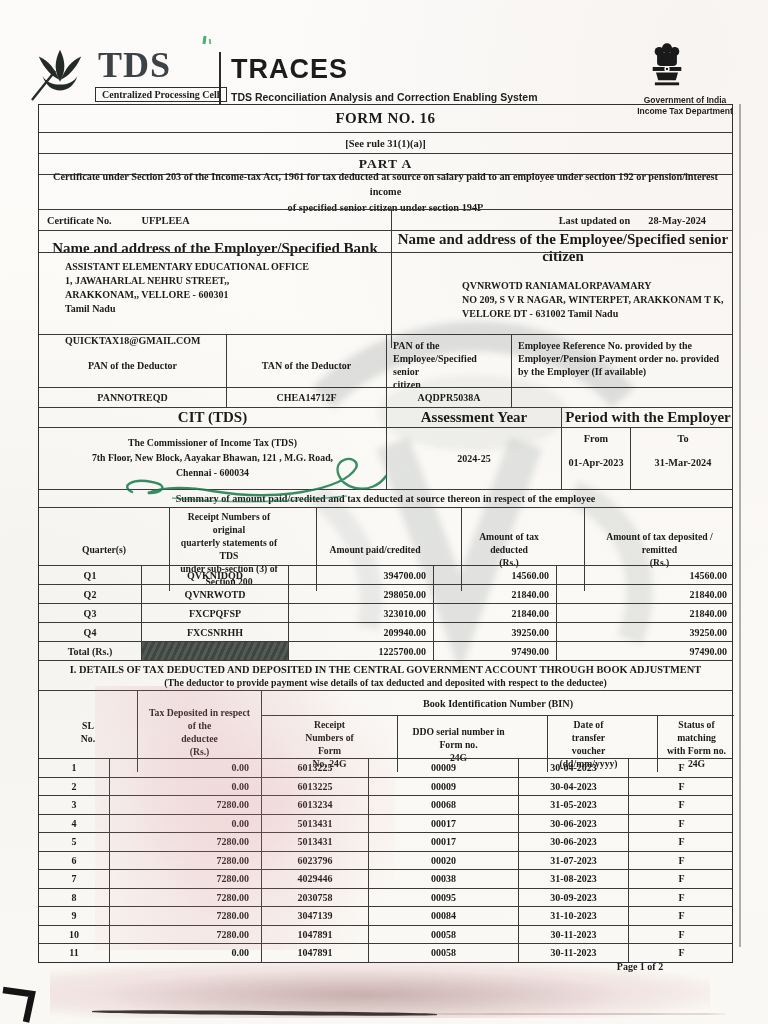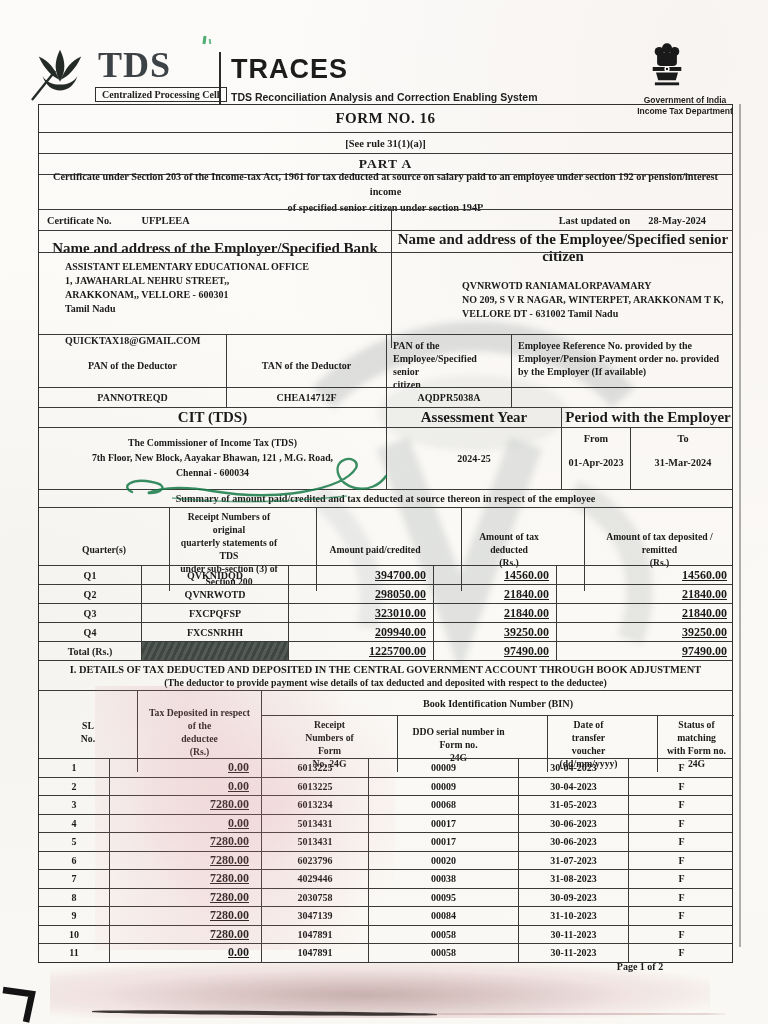--- a/index.html
+++ b/index.html
@@ -51,21 +51,21 @@
   .addr{font-size:10px;font-weight:700;line-height:1.4;}
   .addr > div + div{margin-top:0;}
   .employer-addr{padding:7px 6px 0 26px;}
   .employer-addr > div:last-child{margin-top:18px;}
   .employee-addr{padding:26px 6px 0 70px;}
   .hdr-cell{font-size:15px;font-weight:700;}
   .id-lbl{font-size:10px;font-weight:700;line-height:1.3;}
   .id-lbl-left{display:flex;align-items:flex-start;padding:4px 6px;text-align:left;}
   .sum-head{font-size:9.7px;font-weight:700;line-height:1.35;padding:2px 8px;margin-left:28px;}
   .amt{display:flex;align-items:center;justify-content:flex-end;padding-right:7px;
-       font-size:12px;font-weight:700;text-decoration:underline;}
+       font-size:10px;font-weight:700;}
   .cellc{display:flex;align-items:center;justify-content:center;
        font-size:10px;font-weight:700;text-align:center;}
   #sum-rows > div + div, #bin-rows > div + div{border-top:1.4px solid #3a3a3a;}
   .sum-row{height:18px;display:grid;grid-template-columns:102px 147px 145px 123px 178px;}
   .sum-row > *{box-sizing:border-box;border-left:1.5px solid #3a3a3a;}
   .sum-row > *:first-child{border-left:none;}
   .bin-row{height:17.5px;display:grid;
            grid-template-columns:70px 152px 107px 150px 110px 106px;}
   .bin-row > *{box-sizing:border-box;border-left:1.5px solid #3a3a3a;}
   .bin-row > *:first-child{border-left:none;}

